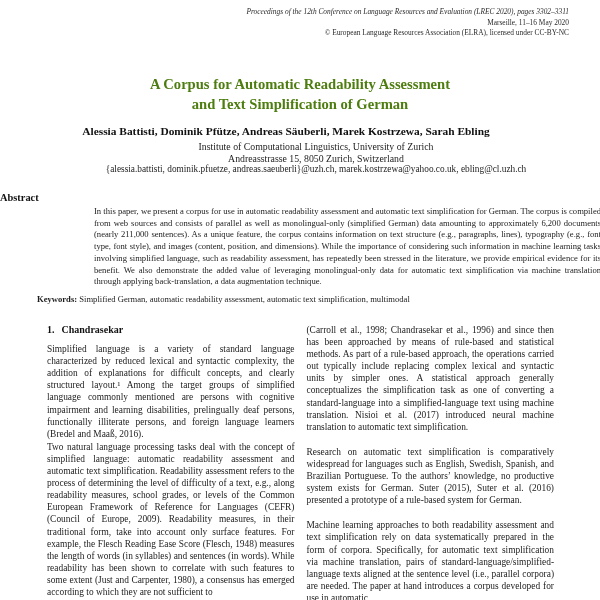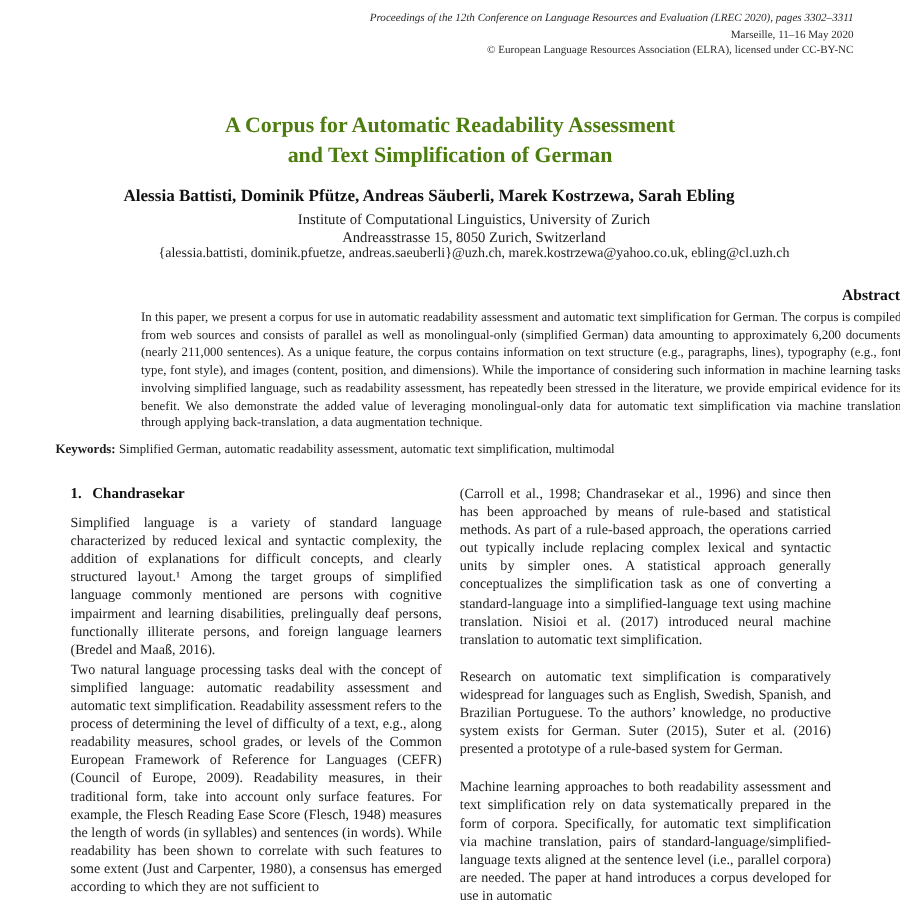--- a/index.html
+++ b/index.html
@@ -58,21 +58,21 @@
     font-family: Liberation Serif, serif;
   }
   .institute { top: 141px; }
   .address   { top: 152.5px; }
   .emails    { top: 164px; font-size: 9.3px; }
   .abstract-heading {
     position: absolute;
     top: 192px;
     left: 0;
     width: 600px;
-    text-align: right;
+    text-align: left;
     font-weight: bold;
     font-size: 10.4px;
     color: #111;
   }
   .abstract-text {
     position: absolute;
     top: 206px;
     left: 47px;
     width: 507px;
     text-align: justify;

